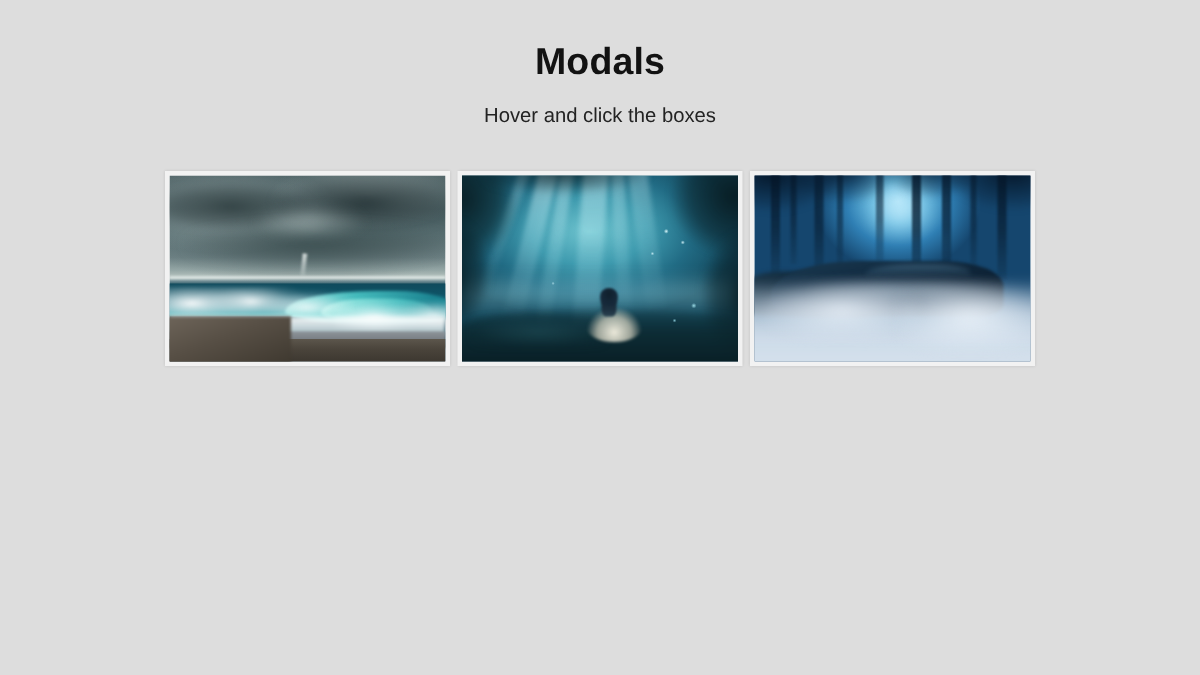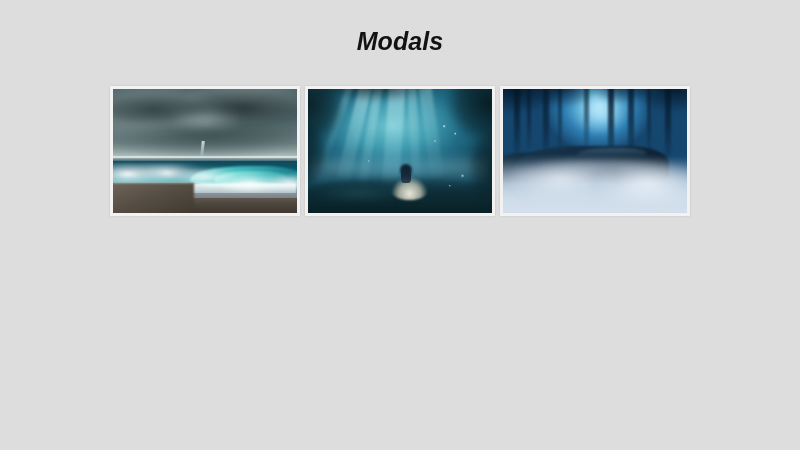--- a/index.html
+++ b/index.html
@@ -27,21 +27,20 @@
   .page-title {
     margin: 0;
     padding: 0;
     font-size: 25px;
     font-weight: bold;
     color: #121212;
     letter-spacing: 0.1px;
     margin-top: 27px;
     line-height: 1.15;
     text-align: center;
-    font-style: italic;
   }
 
   .page-subtitle {
     margin: 0;
     padding: 0;
     margin-top: 13px;
     font-size: 13.5px;
     font-weight: normal;
     color: #232323;
     text-align: center;
@@ -481,20 +480,21 @@
     background: radial-gradient(ellipse at center, rgba(190,235,252,0.75) 0%, rgba(140,205,238,0.25) 52%, rgba(120,190,230,0) 80%);
     filter: blur(3px);
   }
 </style>
 </head>
 <body>
 
 <div class="page">
 
   <h1 class="page-title">Modals</h1>
+  <p class="page-subtitle">Hover and click the boxes</p>
 
   <div class="cards-row">
 
     <div class="card">
       <div class="card-photo">
         <div class="layer storm-sky"></div>
         <div class="cloud-a"></div>
         <div class="cloud-b"></div>
         <div class="cloud-c"></div>
         <div class="cloud-d"></div>

